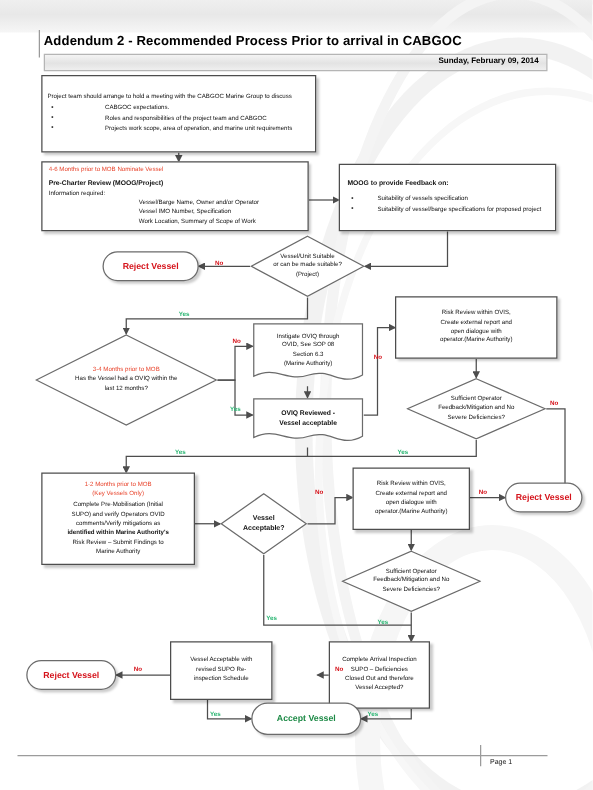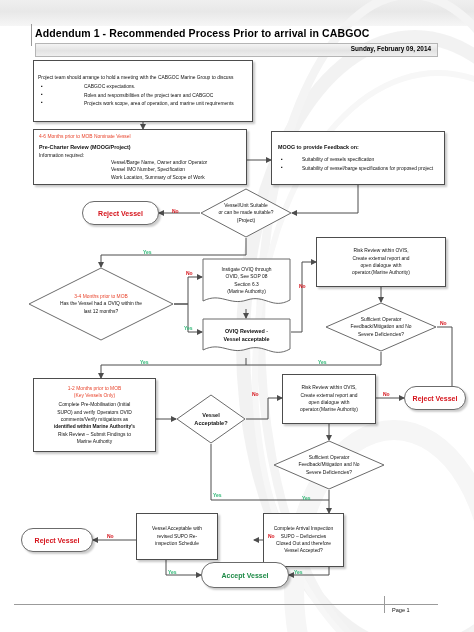--- a/index.html
+++ b/index.html
@@ -109,21 +109,21 @@
 <body>
 
 <div id="page">
   <div class="topband"></div>
   <div class="swoosh sw1"></div>
   <div class="swoosh sw3"></div>
   <div class="swoosh sw2"></div>
   <div class="swoosh sw4"></div>
 
   <div id="titlerule"></div>
-  <div id="title">Addendum 1 - Recommended Process Prior to arrival in CABGOC</div>
+  <div id="title">Addendum 2 - Recommended Process Prior to arrival in CABGOC</div>
   <div id="datebar">
     <span class="d">Sunday, February 09, 2014</span>
   </div>
 
   <svg id="wires" viewBox="0 0 474 632">
     <defs>
       <marker id="ah" markerWidth="6" markerHeight="6" refX="5" refY="3" orient="auto">
         <path d="M0,0 L6,3 L0,6 z" fill="#4d4d4d"></path>
       </marker>
     </defs>

